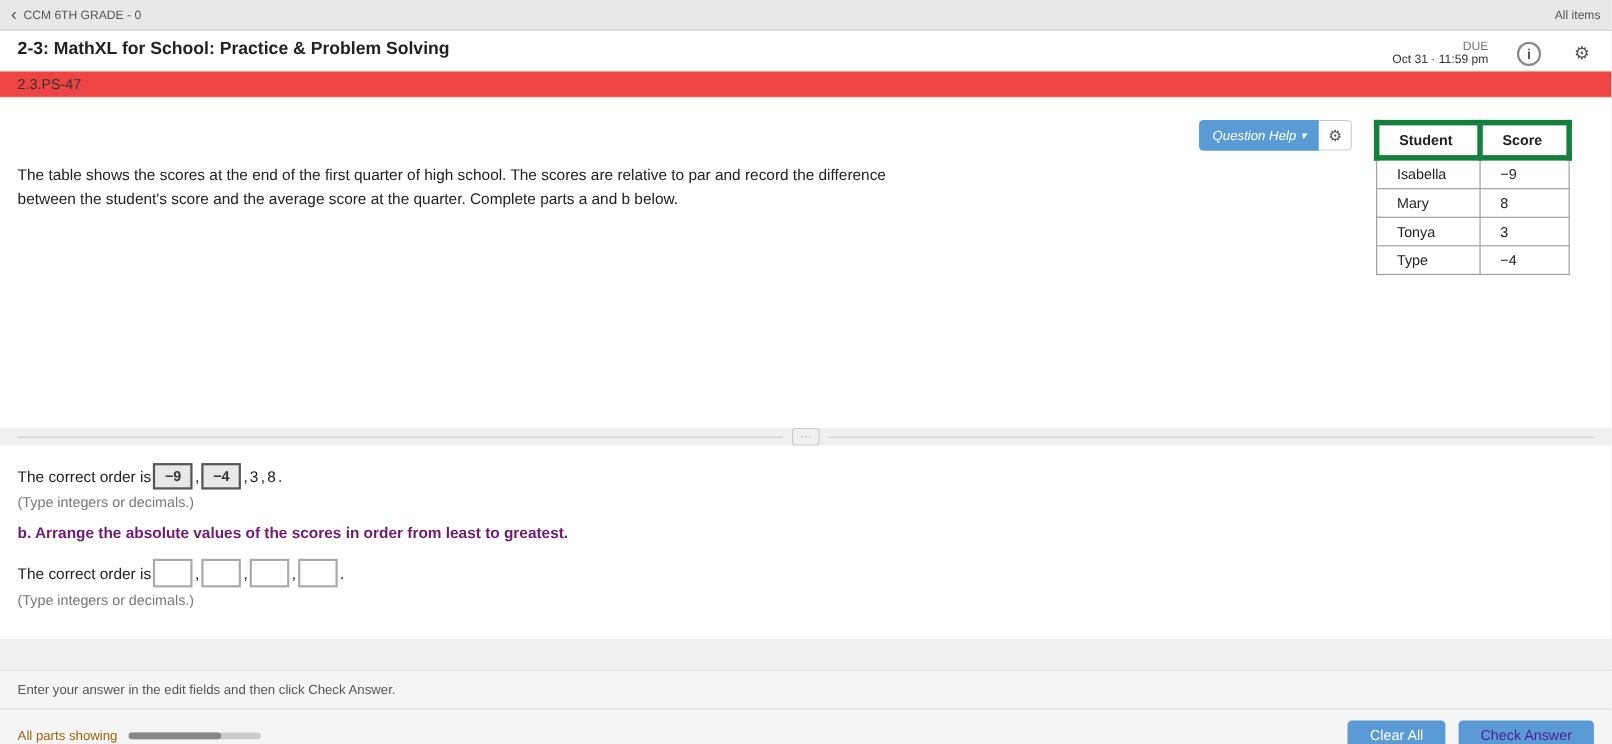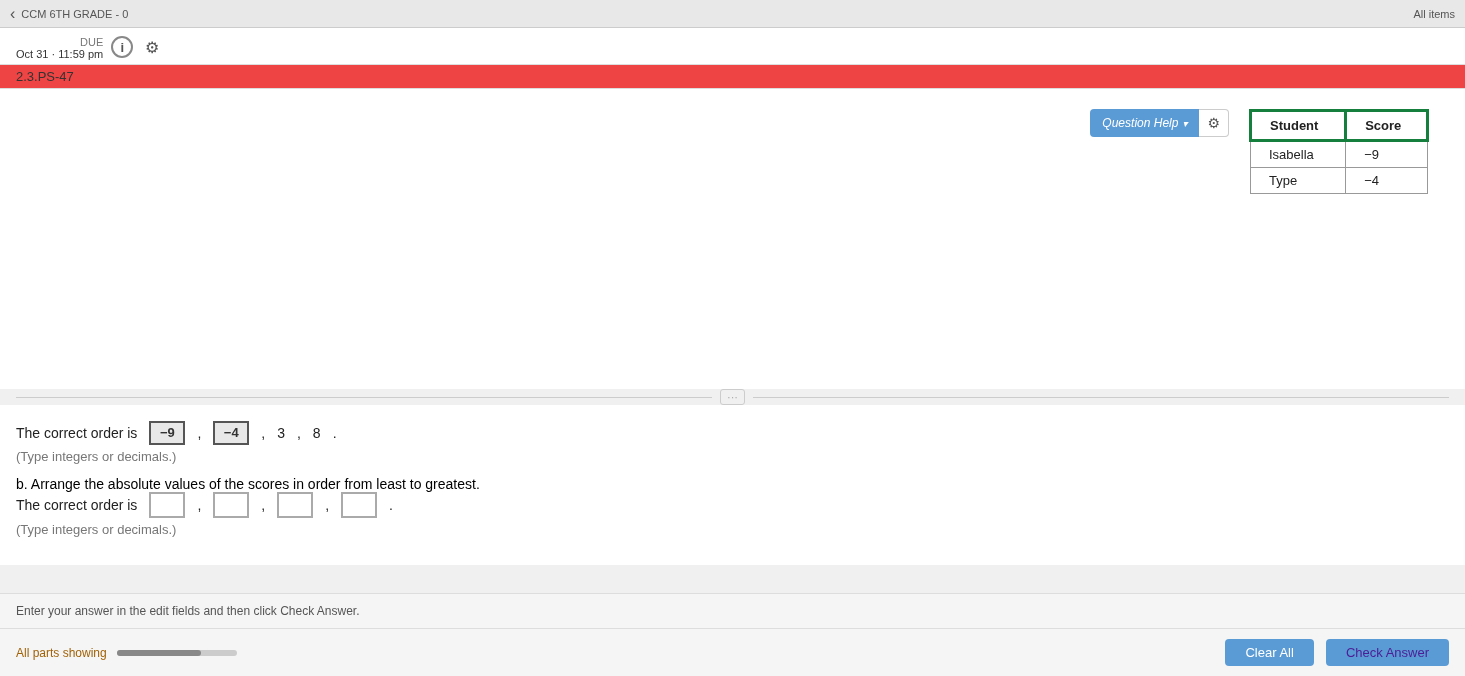--- a/index.html
+++ b/index.html
@@ -33,22 +33,22 @@
     .header-left .assignment-title {
       font-size: 16px;
       font-weight: bold;
       color: #222;
     }
     .header-right {
       text-align: right;
       font-size: 11px;
       color: #555;
       display: flex;
-      align-items: flex-start;
-      gap: 8px;
+      align-items: flex-end;
+      gap: 26px;
     }
     .due-info {
       text-align: right;
     }
     .due-label { font-size: 11px; color: #777; }
     .due-date { font-size: 11px; color: #333; }
     .icon-circle {
       width: 22px; height: 22px;
       border-radius: 50%;
       border: 2px solid #888;
@@ -122,21 +122,21 @@
       max-width: 800px;
     }
 
     .score-table {
       border-collapse: collapse;
       font-size: 13px;
       min-width: 180px;
     }
     .score-table th {
       background: #fff;
-      border: 3px solid #15803d;
+      border: 5px solid #15803d;
       padding: 6px 18px;
       font-weight: bold;
       color: #222;
       text-align: left;
     }
     .score-table td {
       border: 1px solid #999;
       padding: 5px 18px;
       color: #222;
       background: #fff;
@@ -153,21 +153,21 @@
       padding: 16px 16px;
     }
 
     .correct-order-row {
       font-size: 14px;
       color: #222;
       margin-bottom: 4px;
       display: flex;
       align-items: center;
       flex-wrap: wrap;
-      gap: 12px;
+      gap: 2px;
     }
 
     .answer-box {
       display: inline-block;
       width: 36px;
       height: 24px;
       border: 2px solid #555;
       background: #e8e8e8;
       text-align: center;
       font-size: 13px;
@@ -187,23 +187,23 @@
     }
 
     .type-hint {
       font-size: 13px;
       color: #777;
       margin-bottom: 12px;
     }
 
     .part-b-label {
       font-size: 14px;
-      font-weight: normal;
-      color: #000000;
-      margin-bottom: 0;
+      font-weight: bold;
+      color: #701a75;
+      margin-bottom: 16px;
     }
 
     .comma {
       font-size: 14px;
       color: #222;
     }
 
     .footer-bar {
       background: #f5f5f5;
       border-top: 1px solid #ddd;
@@ -265,20 +265,23 @@
 </head>
 <body>
 
 <div class="top-bar">
   <span style="margin-right:6px; font-size:16px; cursor:pointer;">‹</span>
   <span>CCM 6TH GRADE - 0</span>
   <span style="margin-left:auto; color:#555;">All items</span>
 </div>
 
 <div class="header-row">
+  <div class="header-left">
+    <div class="assignment-title">2-3: MathXL for School: Practice &amp; Problem Solving</div>
+  </div>
   <div class="header-right">
     <div class="due-info">
       <div class="due-label">DUE</div>
       <div class="due-date">Oct 31 · 11:59 pm</div>
     </div>
     <div class="icon-circle">i</div>
     <div class="gear-icon-btn">⚙</div>
   </div>
 </div>
 
@@ -290,35 +293,44 @@
   <div class="question-area">
 
     <div class="question-help-bar">
       <button class="question-help-btn">
         <span>Question Help</span>
         <span class="chevron">▾</span>
       </button>
       <button class="gear-settings-btn">⚙</button>
     </div>
 
+    <div class="problem-text">The table shows the scores at the end of the first quarter of high school. The scores are relative to par and record the difference between the student's score and the average score at the quarter. Complete parts a and b below.</div>
 
   </div>
 
   <div style="min-width:200px;">
     <table class="score-table">
       <thead>
         <tr>
           <th>Student</th>
           <th>Score</th>
         </tr>
       </thead>
       <tbody>
         <tr>
           <td>Isabella</td>
           <td>−9</td>
+        </tr>
+        <tr>
+          <td>Mary</td>
+          <td>8</td>
+        </tr>
+        <tr>
+          <td>Tonya</td>
+          <td>3</td>
         </tr>
         <tr>
           <td>Type</td>
           <td>−4</td>
         </tr>
       </tbody>
     </table>
   </div>
 </div>
 

